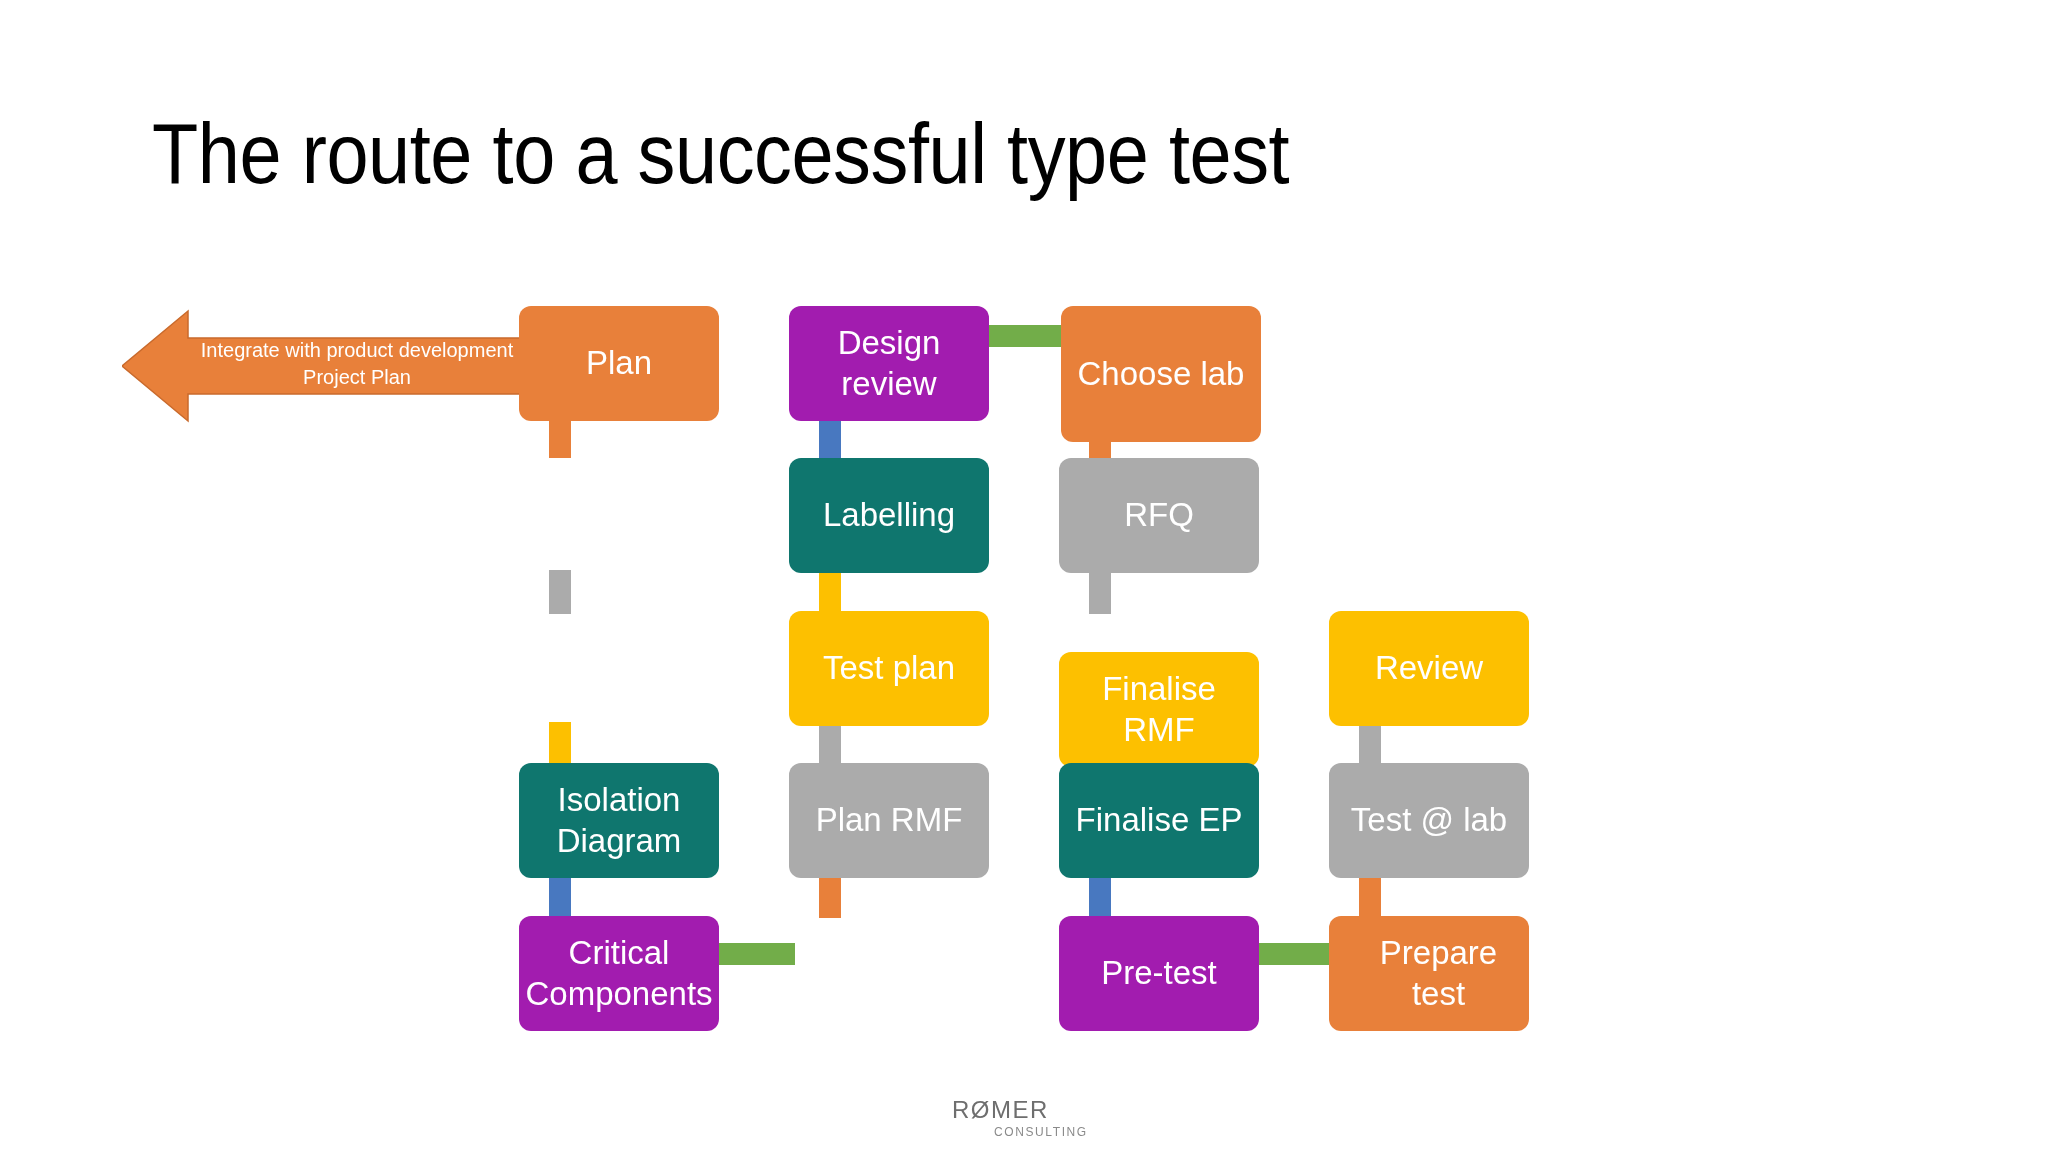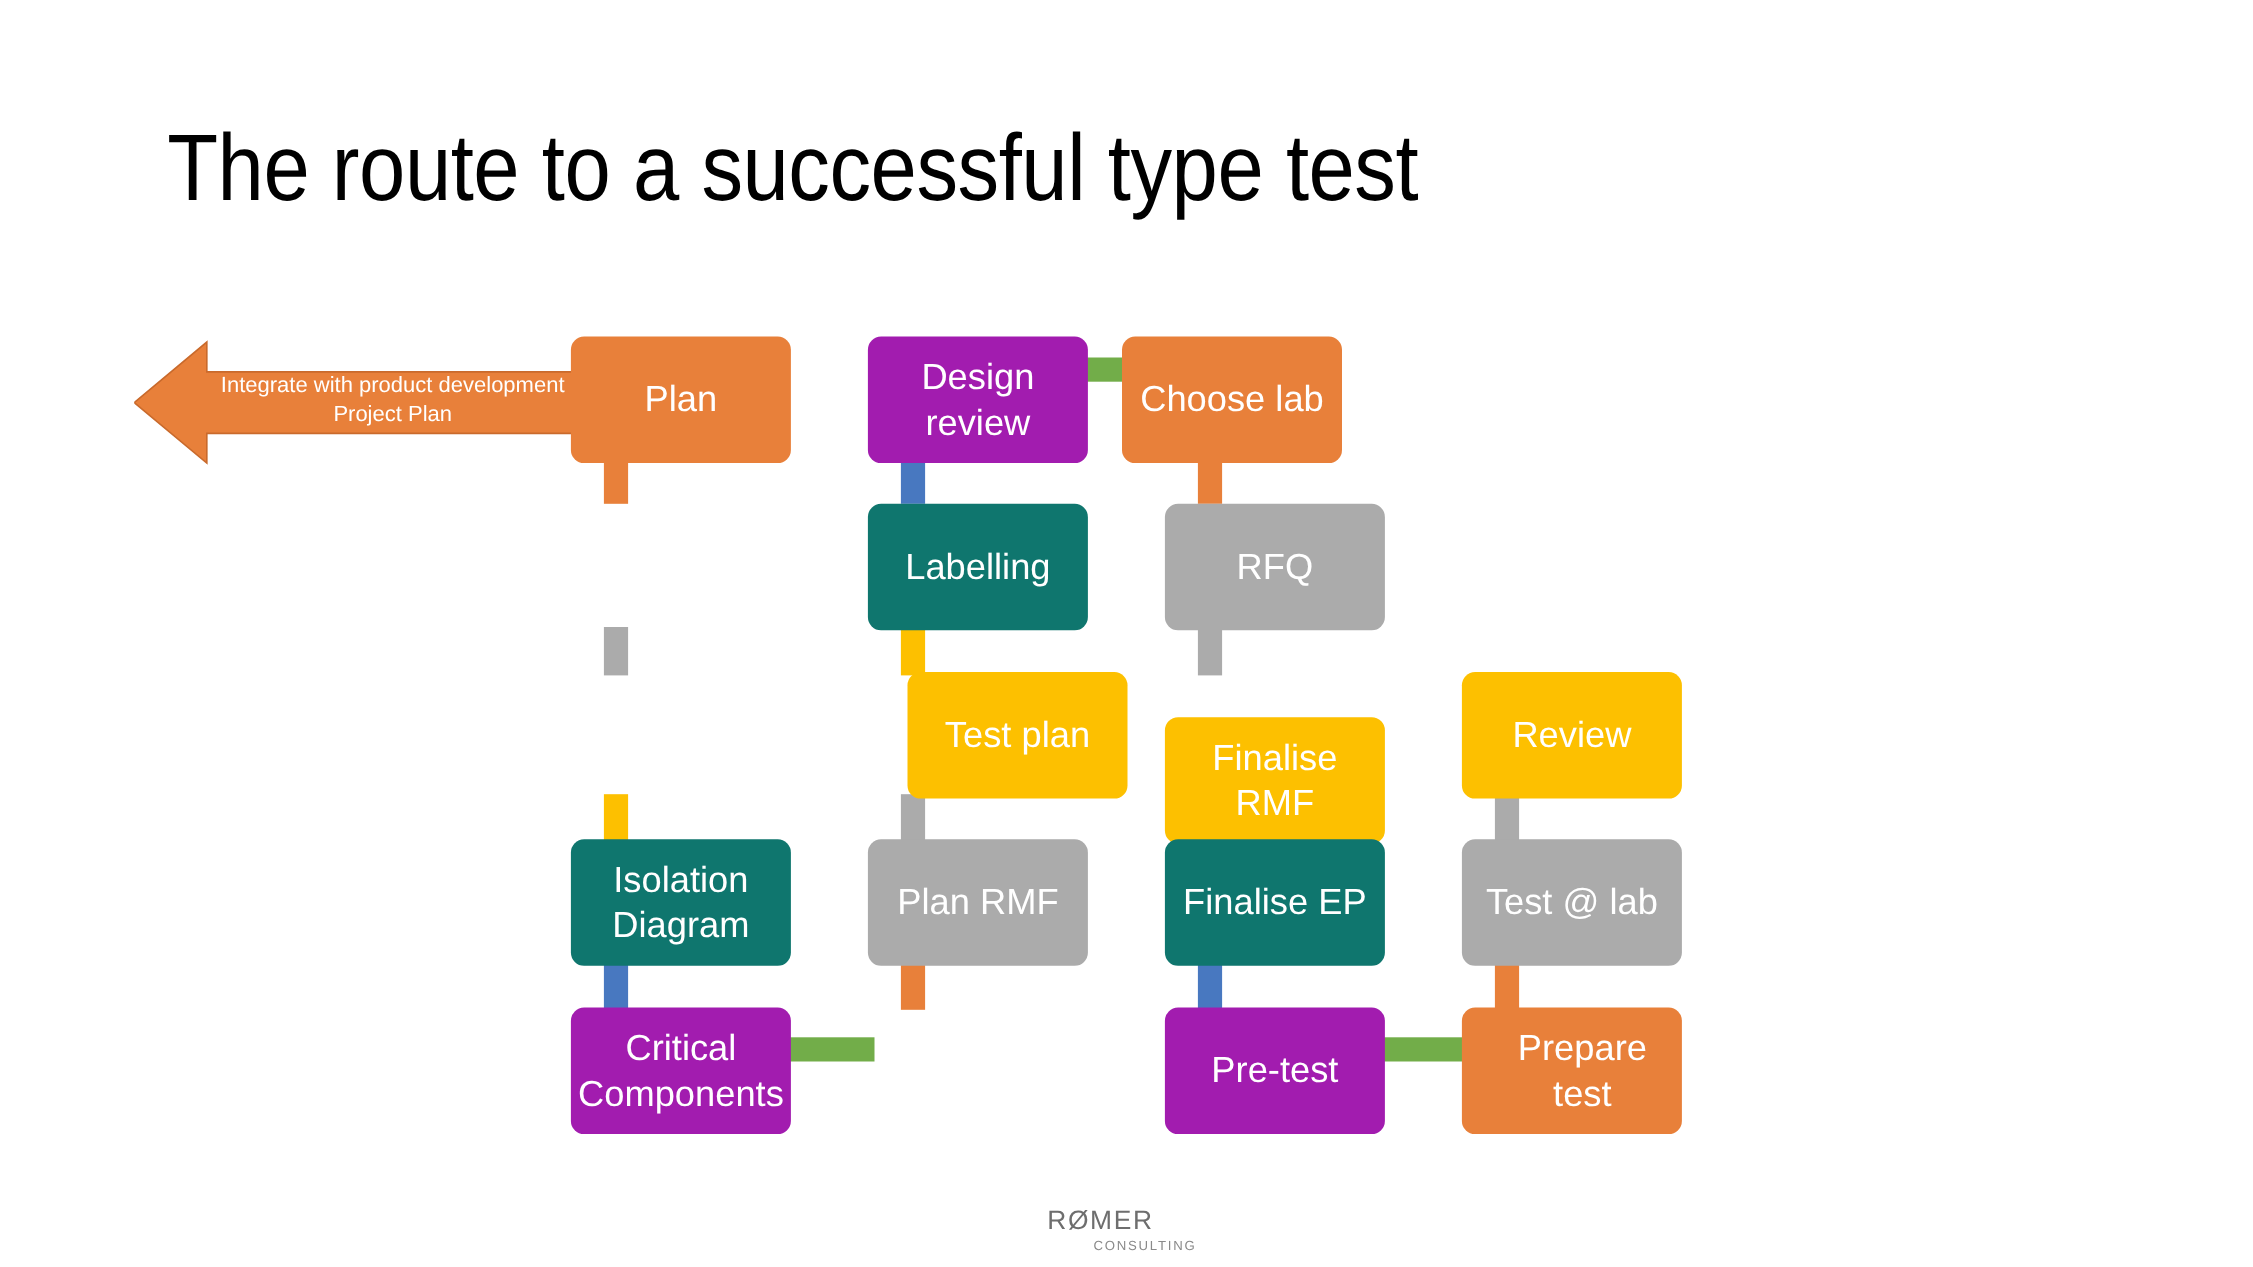--- a/index.html
+++ b/index.html
@@ -170,24 +170,24 @@
 
   <div class="flow-box c-orange" style="left:519px; top:306px; width:200px; height:115px;">Plan</div>
   <div class="flow-box c-blue" style="left:519px; top:763px; width:200px; height:115px;">Isolation
 Diagram</div>
   <div class="flow-box c-green" style="left:519px; top:916px; width:200px; height:115px;">Critical
 Components</div>
 
   <div class="flow-box c-green" style="left:789px; top:306px; width:200px; height:115px;">Design
 review</div>
   <div class="flow-box c-blue" style="left:789px; top:458px; width:200px; height:115px;">Labelling</div>
-  <div class="flow-box c-yellow" style="left:789px; top:611px; width:200px; height:115px;margin-left:36px;">Test plan</div>
+  <div class="flow-box c-yellow" style="left:789px; top:611px; width:200px; height:115px;">Test plan</div>
   <div class="flow-box c-grey" style="left:789px; top:763px; width:200px; height:115px;">Plan RMF</div>
 
-  <div class="flow-box c-orange" style="left:1020px; top:306px; width:200px; height:115px;">Choose lab</div>
+  <div class="flow-box c-orange" style="left:1061px; top:306px; width:200px; height:136px;">Choose lab</div>
   <div class="flow-box c-grey" style="left:1059px; top:458px; width:200px; height:115px;">RFQ</div>
   <div class="flow-box c-yellow" style="left:1059px; top:611px; width:200px; height:115px;margin-top:41px;">Finalise RMF</div>
   <div class="flow-box c-blue" style="left:1059px; top:763px; width:200px; height:115px;">Finalise EP</div>
   <div class="flow-box c-green" style="left:1059px; top:916px; width:200px; height:115px;">Pre-test</div>
 
   <div class="flow-box c-yellow" style="left:1329px; top:611px; width:200px; height:115px;">Review</div>
   <div class="flow-box c-grey" style="left:1329px; top:763px; width:200px; height:115px;">Test @ lab</div>
   <div class="flow-box c-orange" style="left:1329px; top:916px; width:200px; height:115px;padding-left:29px;">Prepare test</div>
 
 </div>

